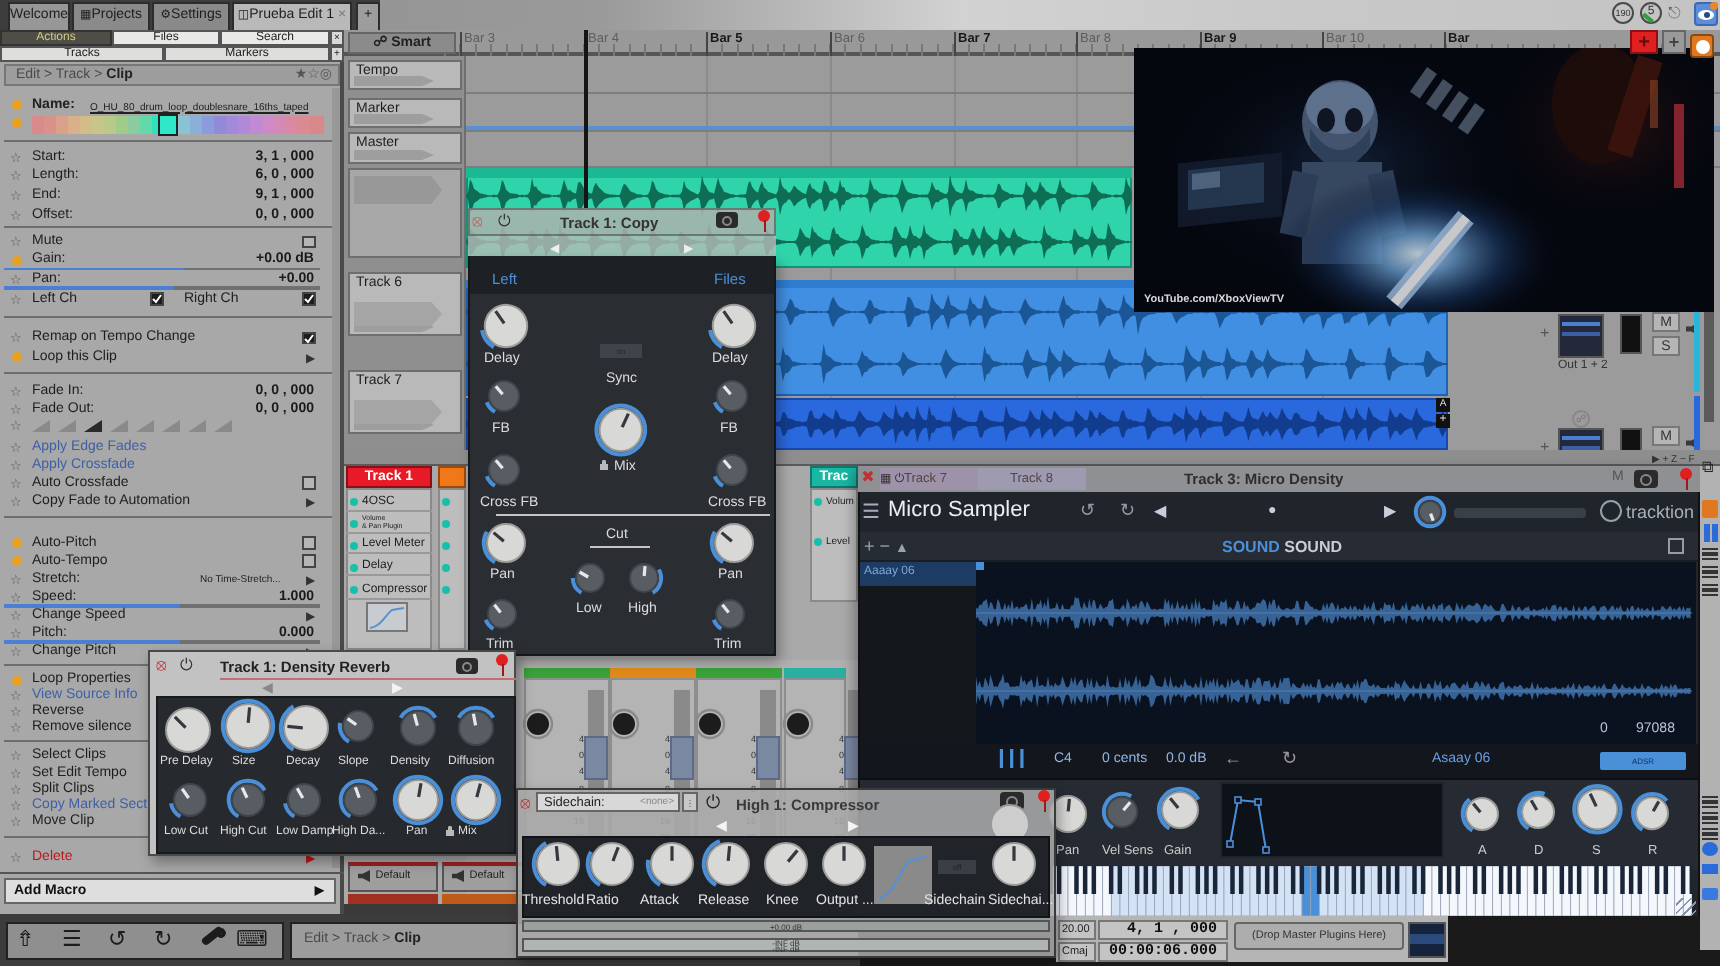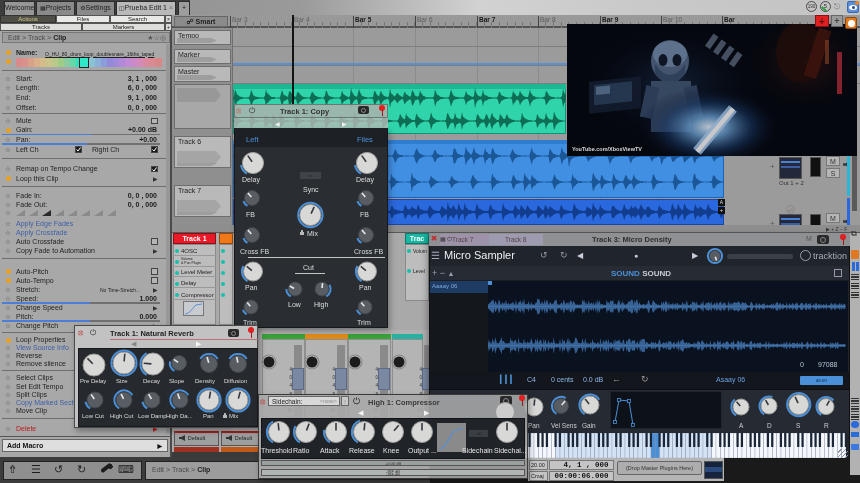--- a/index.html
+++ b/index.html
@@ -823,21 +823,21 @@
 <div class="txt" style="left:288px;top:301px;font-size:7px;color:#dcdcdc">Low</div>
 <div class="txt" style="left:314px;top:301px;font-size:7px;color:#dcdcdc">High</div>
 <div class="txt" style="left:243px;top:319px;font-size:7px;color:#dcdcdc">Trim</div>
 <div class="txt" style="left:357px;top:319px;font-size:7px;color:#dcdcdc">Trim</div>
 <div class="txt" style="left:303px;top:264px;font-size:7px;color:#dcdcdc">Cut</div>
 <div class="abs" style="left:248px;top:256.5px;width:137px;height:1px;background:#c4c4c4"></div>
 <div class="abs" style="left:295px;top:273px;width:30px;height:1px;background:#c4c4c4"></div>
 <div class="abs" style="left:74px;top:325px;width:184px;height:103px;background:#c2c2c2;border:1px solid #4a4a4a;box-shadow:2px 3px 6px rgba(0,0,0,0.35)"></div>
 <div class="txt" style="left:78px;top:328px;font-size:8px;color:#c03030">⦻</div>
 <div class="txt" style="left:90px;top:328px;font-size:8px;color:#333">⏻</div>
-<div class="txt" style="left:110px;top:329px;font-size:7.5px;font-weight:bold;color:#222">Track 1: Natural Reverb</div>
+<div class="txt" style="left:110px;top:329px;font-size:7.5px;font-weight:bold;color:#222">Track 1: Density Reverb</div>
 <div class="abs" style="left:228px;top:329px;width:11px;height:8px;background:#2a2a2a;border-radius:2px"></div>
     <div class="abs" style="left:231px;top:330.5px;width:5px;height:5px;background:#2a2a2a;border:1.5px solid #888;border-radius:50%"></div>
 <div class="abs" style="left:248px;top:327px;width:6px;height:6px;background:#e02020;border-radius:50%"></div>
     <div class="abs" style="left:250.5px;top:332px;width:1.5px;height:6px;background:#a01818"></div>
 <div class="abs" style="left:110px;top:339px;width:148px;height:1px;background:#c07070"></div>
 <div class="txt" style="left:131px;top:340px;font-size:7px;color:#888">◀</div>
 <div class="txt" style="left:196px;top:340px;font-size:7px;color:#f4f4f4">▶</div>
 <div class="abs" style="left:78px;top:348px;width:180px;height:79px;background:#26292d;border:1px solid #17191d"></div>
 <svg class="abs" style="left:78px;top:348px" width="180" height="79">
       <circle cx="16" cy="17" r="11" fill="#d8d8d6" stroke="#9a9a98" stroke-width="1"></circle>

